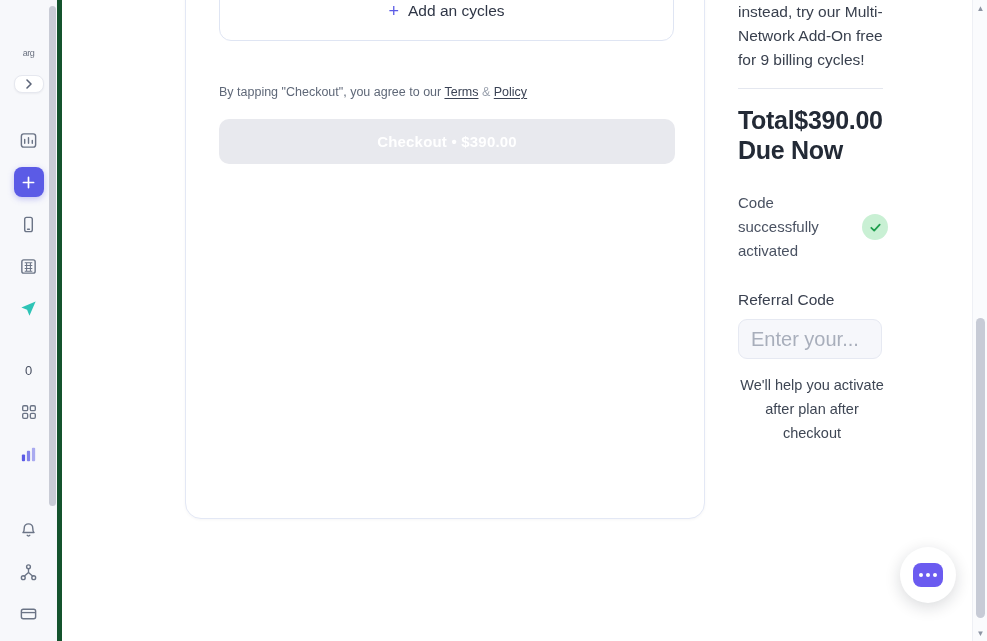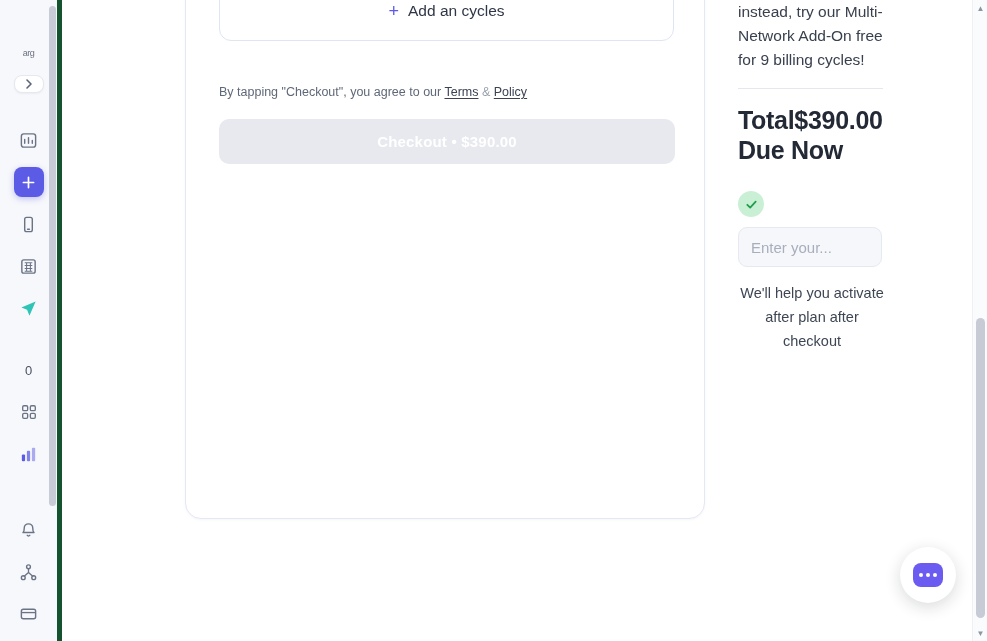--- a/index.html
+++ b/index.html
@@ -216,21 +216,21 @@
     color: #3a4150;
     font-weight: 500;
   }
   .ref-input {
     margin-top: 10px;
     width: 144px; height: 40px;
     border-radius: 9px;
     border: 1px solid #e6e9f2;
     background: #f6f7fb;
     padding: 16px 12px;
-    font-size: 15px;
+    font-size: 20px;
     color: #2b3340;
     font-family: "Liberation Sans", sans-serif;
     outline: none;
   }
   .ref-input::placeholder { color: #a8aebb; }
   .ref-help {
     margin-top: 14px;
     width: 148px;
     text-align: center;
     font-size: 14.5px;
@@ -415,27 +415,29 @@
 
     <div class="summary">
 
       <div class="promo">instead, try our Multi-Network Add-On free for 9 billing cycles!</div>
 
       <div class="divider"></div>
 
       <div class="total">Total$390.00 Due Now</div>
 
       <div class="code-row">
+        <div class="code-text">Code successfully activated</div>
         <div class="check-badge">
           <svg width="13" height="13" viewBox="0 0 14 14">
             <path d="M2.5 7.3 5.6 10.3 11.5 4" fill="none" stroke="currentColor" stroke-width="1.9" stroke-linecap="round" stroke-linejoin="round"></path>
           </svg>
         </div>
       </div>
 
+      <div class="ref-label">Referral Code</div>
 
       <input class="ref-input" type="text" placeholder="Enter your..." style="">
 
       <div class="ref-help">We'll help you activate after plan after checkout</div>
 
     </div>
 
     <div class="chat-fab">
       <span class="glyph">
         <span class="dot"></span>

